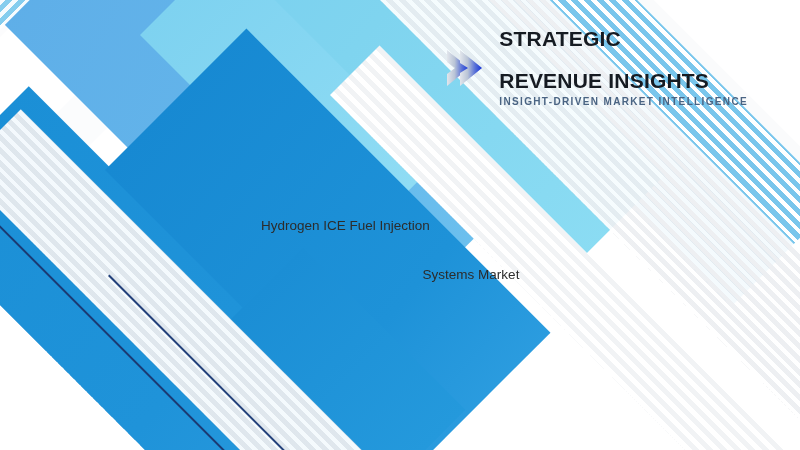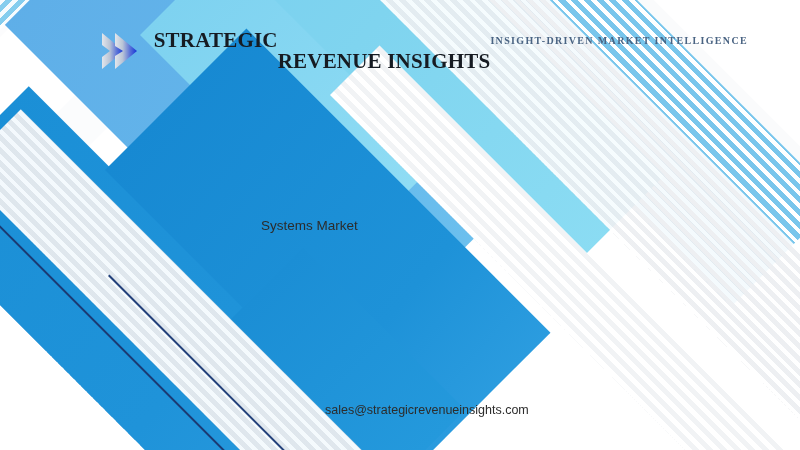--- a/index.html
+++ b/index.html
@@ -176,21 +176,21 @@
   
   .logo-block {
     position: absolute;
     right: 52px;
     top: 28px;
     display: flex;
     align-items: center;
     gap: 10px;
   }
   .logo-mark { width: 46px; height: 46px; flex: none; }
-  .logo-text { display: flex; flex-direction: row; line-height: 1; font-family: Liberation Serif, serif; }
+  .logo-text { display: flex; flex-direction: column; line-height: 1; }
   .logo-line1, .logo-line2 {
     font-weight: 700;
     font-size: 21px;
     letter-spacing: .2px;
     color: #161b22;
   }
   .logo-line2 { margin-top: 21px; }
   .logo-tagline {
     margin-top: 6px;
     font-size: 10px;
@@ -204,21 +204,21 @@
     position: absolute;
     left: 261px;
     top: 218px;
     width: 420px;
   }
   .title-line {
     font-size: 13.5px;
     color: #2c2c2c;
     line-height: 1.2;
   }
-  .title-line + .title-line { margin-top: 21px; }
+  .title-line + .title-line { margin-top: 33px; text-align: center; }
 
   .email {
     position: absolute;
     left: 325px;
     top: 403px;
     font-size: 12.5px;
     color: #2c2c2c;
   }
 </style>
 </head>
@@ -264,18 +264,18 @@
       <path d="M17 5 L39 23 L17 41 L17 28 L25 23 L17 18 Z" fill="url(#markGrad)"></path>
     </svg>
     <div class="logo-text">
       <div class="logo-line1">STRATEGIC</div>
       <div class="logo-line2">REVENUE INSIGHTS</div>
       <div class="logo-tagline">INSIGHT-DRIVEN MARKET INTELLIGENCE</div>
     </div>
   </div>
 
   <div class="title-block">
+    <div class="title-line">Hydrogen ICE Fuel Injection</div>
     <div class="title-line">Systems Market</div>
   </div>
 
-  <div class="email">sales@strategicrevenueinsights.com</div>
 
 </div>
 
 </body></html>

